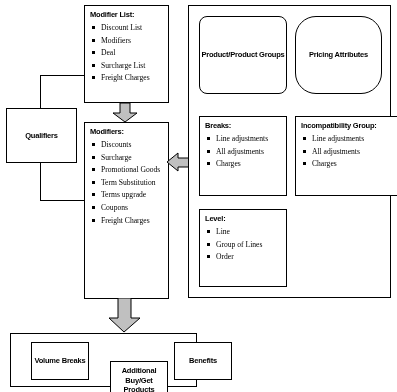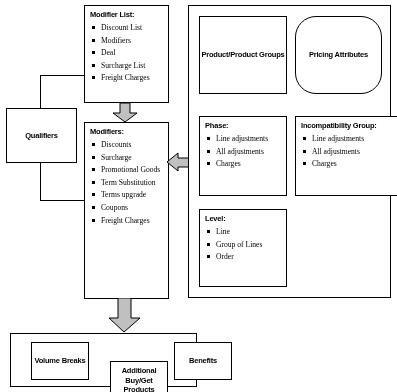--- a/index.html
+++ b/index.html
@@ -126,30 +126,30 @@
       <li>Freight Charges</li>
     </ul>
   </div>
 
   <svg class="arrow" style="left:167px; top:150px;" width="25" height="25" viewBox="0 0 25 25">
     <polygon points="0,12 11,3 11,8 24,8 24,17 11,17 11,21" fill="#C0C0C0" stroke="#000000" stroke-width="1"></polygon>
   </svg>
 
   <div class="panel" style="left:188px; top:5px; width:203px; height:293px;">
 
-    <div class="box" style="left:10px; top:10px; width:88px; height:78px;">
+    <div class="box" style="left:10px; top:10px; width:88px; height:78px;border-radius:8px;">
       <div class="ctr-label">Product/Product Groups</div>
     </div>
 
     <div class="box" style="left:106px; top:10px; width:87px; height:78px;border-radius:21px;">
       <div class="ctr-label">Pricing Attributes</div>
     </div>
 
     <div class="box" style="left:10px; top:110px; width:88px; height:80px;">
-      <div class="heading listbox-head">Phase:</div>
+      <div class="heading listbox-head">Breaks:</div>
       <ul class="items">
         <li>Line adjustments</li>
         <li>All adjustments</li>
         <li>Charges</li>
       </ul>
     </div>
 
     <div class="box" style="left:106px; top:110px; width:107px; height:80px;">
       <div class="heading listbox-head">Incompatibility Group:</div>
       <ul class="items">

